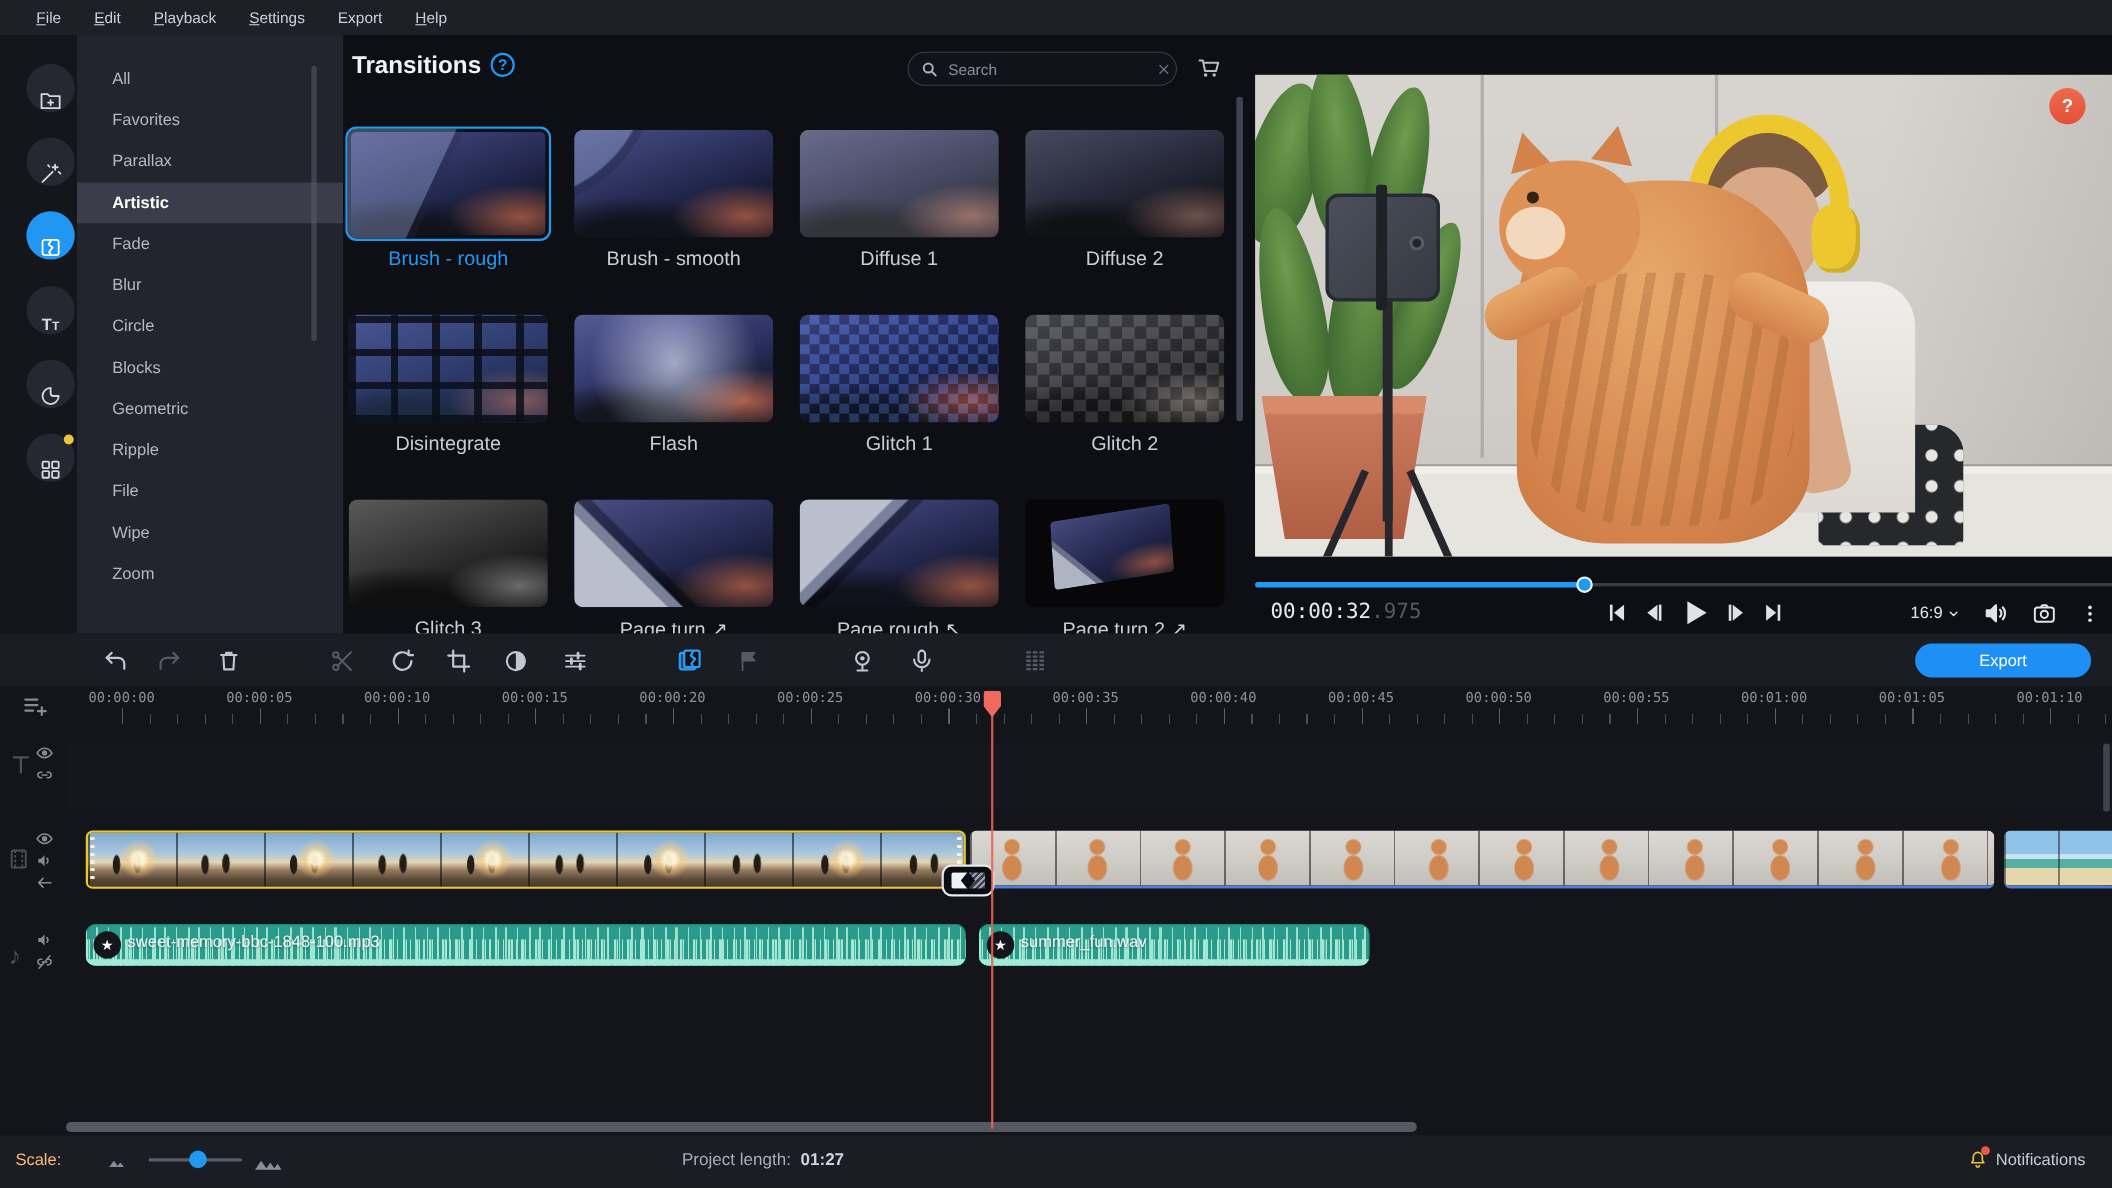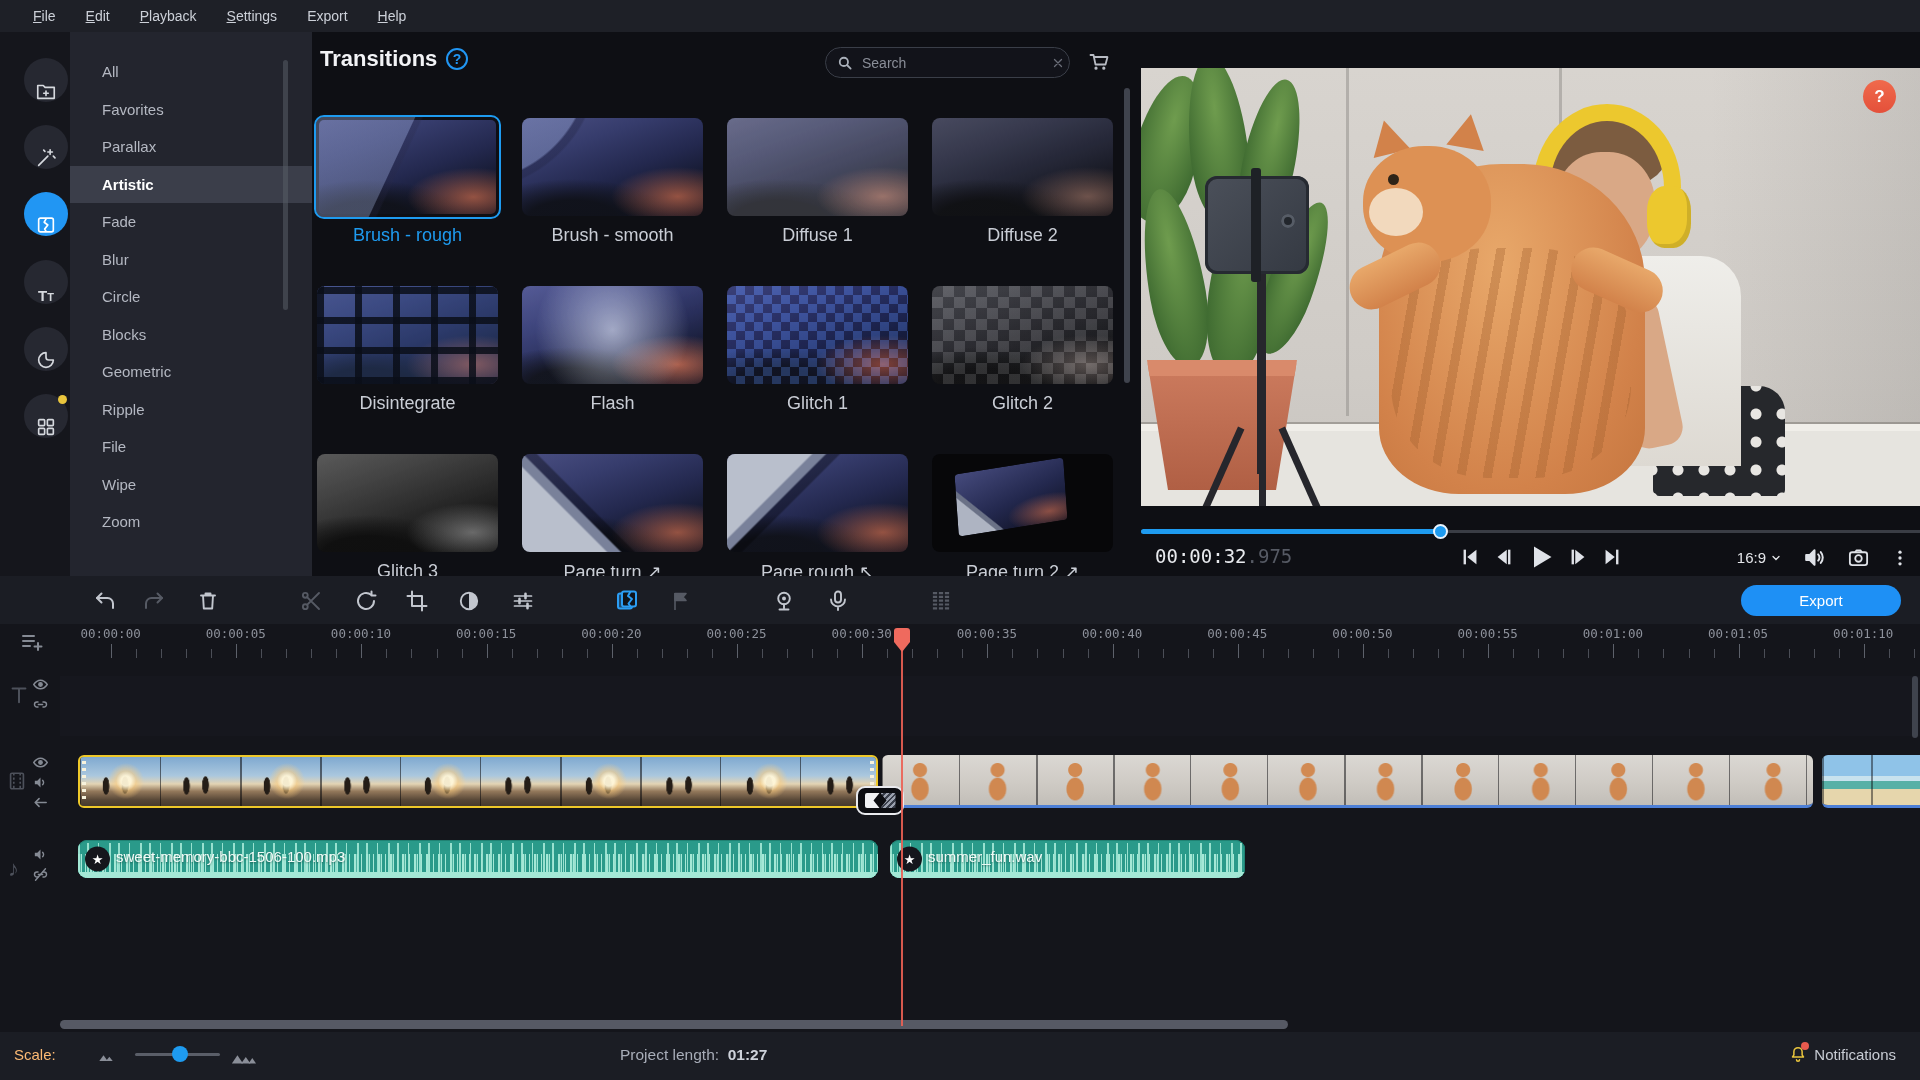--- a/index.html
+++ b/index.html
@@ -674,21 +674,21 @@
     <div class="transbadge">
         <div class="p1"></div>
         <div class="p2"></div>
       </div>
 
     <div class="aclip aclip1">
       <div class="wave2"></div>
       <div class="wave1"></div>
       <div class="wavebase"></div>
       <div class="star">★</div>
-      <div class="alabel">sweet-memory-bbc-1506-100.mp3</div>
+      <div class="alabel">sweet-memory-bbc-1848-100.mp3</div>
     </div>
     <div class="aclip aclip2">
       <div class="wave2"></div>
       <div class="wave1"></div>
       <div class="wavebase"></div>
       <div class="star">★</div>
       <div class="alabel">summer_fun.wav</div>
     </div>
 
     <div class="playhead-line"></div>

